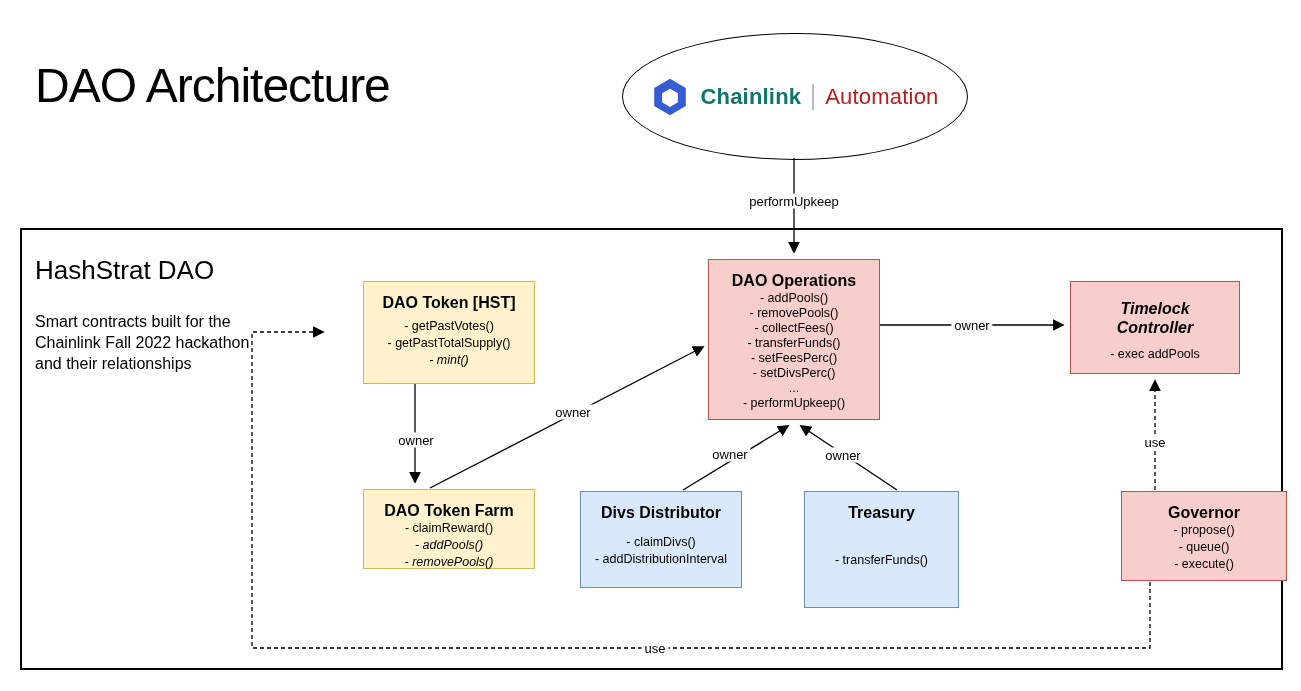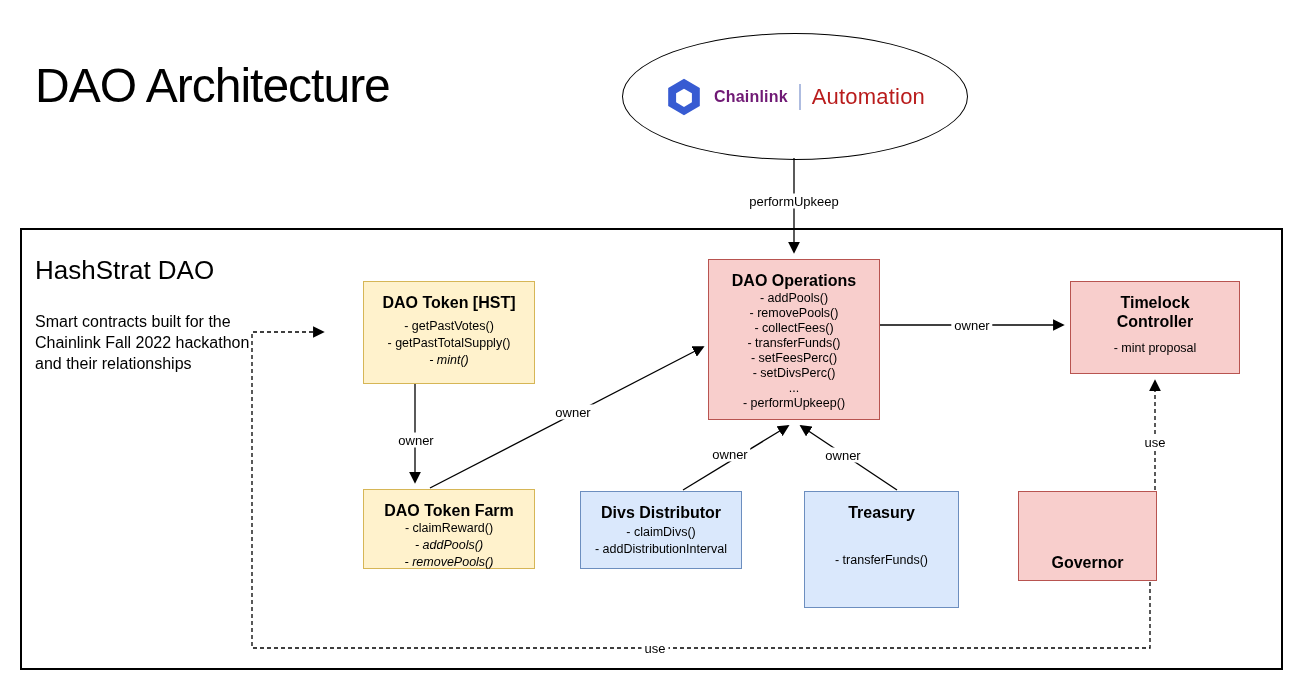--- a/index.html
+++ b/index.html
@@ -11,21 +11,21 @@
     position:absolute;left:35px;top:58px;font-size:48px;font-weight:500;
     letter-spacing:-1px;white-space:nowrap;
   }
   
   .cl-ellipse{
     position:absolute;left:622px;top:33px;width:344px;height:125px;
     border:1px solid #000;border-radius:50%;
     display:flex;align-items:center;justify-content:center;gap:11px;background:#fff;
   }
   .cl-hex{width:38px;height:38px;flex:0 0 auto;}
-  .cl-brand{font-size:16px;font-weight:700;color:#701a75;letter-spacing:.2px;}
+  .cl-brand{font-size:22px;font-weight:700;color:#0f766e;letter-spacing:.2px;}
   .cl-divider{width:2px;height:26px;background:#AEBCE0;}
   .cl-product{font-size:22px;font-weight:500;color:#b91c1c;letter-spacing:.2px;}
   
   .dao-container{
     position:absolute;left:20px;top:228px;width:1259px;height:438px;
     border:2px solid #000;background:transparent;
   }
   .dao-title{position:absolute;left:35px;top:255px;font-size:26px;font-weight:400;}
   .dao-desc{position:absolute;left:35px;top:311px;font-size:16px;line-height:21px;}
   
@@ -43,25 +43,25 @@
     font-size:12.5px;line-height:17px;
   }
   .m-italic{font-style:italic;}
   .box--yellow{background:#FFF2CC;border:1px solid #D6B656;margin-left:31px;}
   .box--red{background:#F8CECC;border:1px solid #B85450;}
   .box--blue{background:#DAE8FC;border:1px solid #6C8EBF;}
   .box--hst{left:332px;top:281px;width:172px;height:103px;}
   .box--ops{left:708px;top:259px;width:172px;height:161px;align-items:center;}
   .box--ops .box-methods{line-height:15px;}
   .box--timelock{left:1070px;top:281px;width:170px;height:93px;}
-  .box--timelock .box-title{width:110px;margin:0 auto;}
+  .box--timelock .box-title{width:110px;margin:6px auto;font-style:italic;}
   .box--farm{left:332px;top:489px;width:172px;height:80px;}
-  .box--divs{left:580px;top:491px;width:162px;height:78px;}
+  .box--divs{left:580px;top:491px;width:162px;height:97px;}
   .box--treasury{left:804px;top:491px;width:155px;height:117px;}
-  .box--governor{left:1018px;top:491px;width:139px;height:90px;justify-content:flex-end;}
+  .box--governor{left:1121px;top:491px;width:166px;height:90px;}
   
   .edge-label{
     position:absolute;transform:translate(-50%,-50%);background:#fff;
     font-size:13px;padding:0 3px;white-space:nowrap;line-height:15px;
   }
 </style>
 </head>
 <body>
 
 <div class="canvas">
@@ -121,21 +121,21 @@
       <div>- setFeesPerc()</div>
       <div>- setDivsPerc()</div>
       <div>...</div>
       <div>- performUpkeep()</div>
     </div>
   </div>
 
   <div class="box box--red box--timelock">
     <div class="box-title">Timelock Controller</div>
     <div class="box-methods">
-      <div>- mint proposal</div>
+      <div>- exec addPools</div>
     </div>
   </div>
 
   <div class="box box--yellow box--farm">
     <div class="box-title">DAO Token Farm</div>
     <div class="box-methods">
       <div>- claimReward()</div>
       <div class="m-italic">- addPools()</div>
       <div class="m-italic">- removePools()</div>
     </div>
@@ -151,20 +151,25 @@
 
   <div class="box box--blue box--treasury">
     <div class="box-title">Treasury</div>
     <div class="box-methods">
       <div>- transferFunds()</div>
     </div>
   </div>
 
   <div class="box box--red box--governor">
     <div class="box-title">Governor</div>
+    <div class="box-methods">
+      <div>- propose()</div>
+      <div>- queue()</div>
+      <div>- execute()</div>
+    </div>
   </div>
 
   <span class="edge-label" style="left:794px;top:201px;">performUpkeep</span>
   <span class="edge-label" style="left:416px;top:440px;">owner</span>
   <span class="edge-label" style="left:573px;top:412px;">owner</span>
   <span class="edge-label" style="left:972px;top:325px;">owner</span>
   <span class="edge-label" style="left:730px;top:454px;">owner</span>
   <span class="edge-label" style="left:843px;top:455px;">owner</span>
   <span class="edge-label" style="left:1155px;top:442px;">use</span>
   <span class="edge-label" style="left:655px;top:648px;">use</span>

